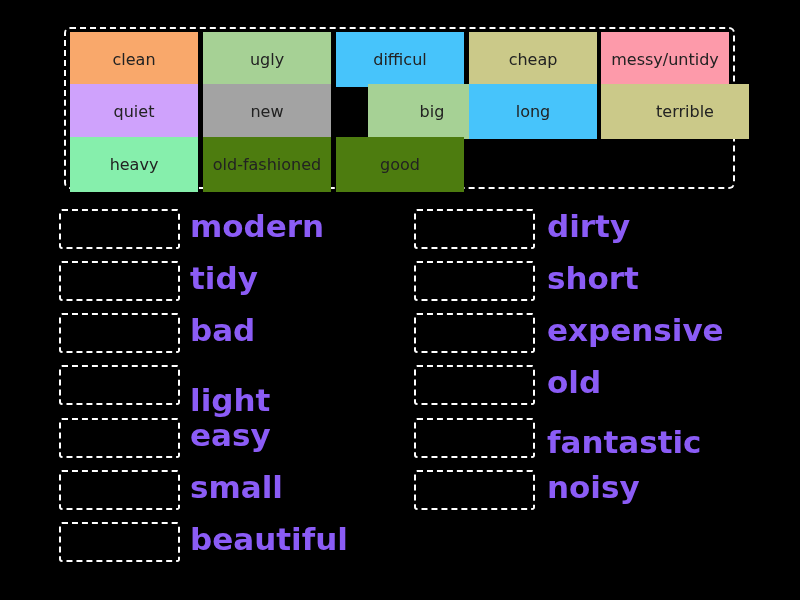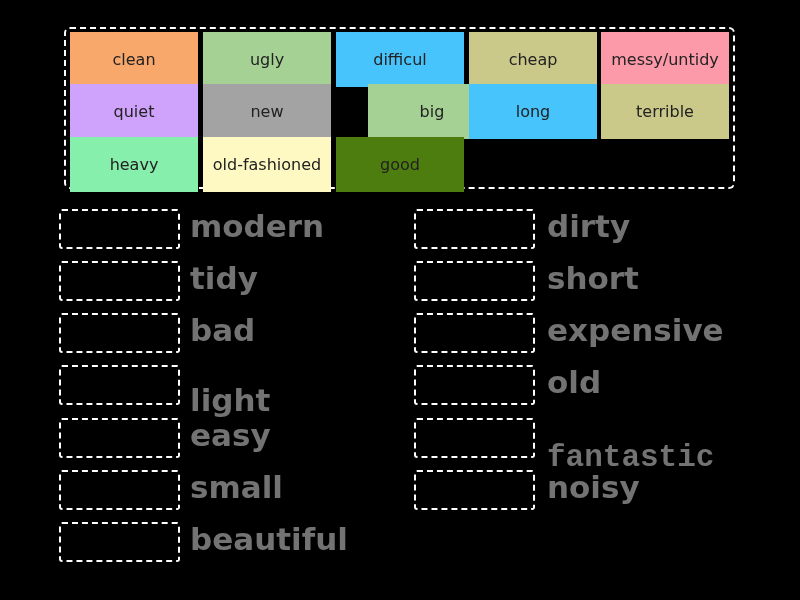--- a/index.html
+++ b/index.html
@@ -6,21 +6,21 @@
   body { width:800px; height:600px; position:relative; overflow:hidden;
          font-family:"DejaVu Sans", "Liberation Sans", sans-serif; }
   .bank { position:absolute; left:64px; top:27px; width:671px; height:162px;
           border:2px dashed #fff; border-radius:6px; box-sizing:border-box; }
   .tile { position:absolute; width:128px; height:55px; display:flex; align-items:center;
           justify-content:center; font-size:16px; color:#222; cursor:grab;
           white-space:nowrap; overflow:hidden; }
   .tile span { display:block; }
   .slot { position:absolute; width:121px; height:40px; border:2px dashed #fff;
           border-radius:3px; box-sizing:border-box; }
-  .prompt { position:absolute; color:#737373; font-size:31px; font-weight:bold;
+  .prompt { position:absolute; color:#8b5cf6; font-size:31px; font-weight:bold;
             line-height:40px; white-space:nowrap; }
 </style>
 </head>
 <body>
 
 <div class="bank"></div>
 
 <div class="tile" style="left: 70px; top: 32px; background: rgb(249, 168, 107);">
     <span>clean</span>
   </div>
@@ -42,28 +42,28 @@
   </div>
 <div class="tile" style="left: 203px; top: 84px; background: #a3a3a3;">
     <span>new</span>
   </div>
 <div class="tile" style="left: 336px; top: 84px; background: rgb(166, 209, 149); margin-left: 32px;">
     <span>big</span>
   </div>
 <div class="tile" style="left: 469px; top: 84px; background: rgb(71, 196, 251);">
     <span>long</span>
   </div>
-<div class="tile" style="left: 601px; top: 84px; background: rgb(203, 201, 137);">
+<div class="tile" style="left: 601px; top: 84px; background: rgb(203, 201, 137); padding-left: 20px;">
     <span>terrible</span>
   </div>
 
 <div class="tile" style="left: 70px; top: 137px; background: #86efac;">
     <span>heavy</span>
   </div>
-<div class="tile" style="left: 203px; top: 137px; background: #fef9c3;">
+<div class="tile" style="left: 203px; top: 137px; background: #4d7c0f;">
     <span>old-fashioned</span>
   </div>
 <div class="tile" style="left: 336px; top: 137px; background: #4d7c0f;">
     <span>good</span>
   </div>
 
 <div class="slot" style="left:59px;top:209px;"></div>
 <div class="prompt" style="left:190px;top:206px;">modern</div>
 <div class="slot" style="left:59px;top:261px;"></div>
 <div class="prompt" style="left:190px;top:258px;">tidy</div>
@@ -80,15 +80,15 @@
 
 <div class="slot" style="left:414px;top:209px;"></div>
 <div class="prompt" style="left:547px;top:206px;">dirty</div>
 <div class="slot" style="left:414px;top:261px;"></div>
 <div class="prompt" style="left:547px;top:258px;">short</div>
 <div class="slot" style="left:414px;top:313px;"></div>
 <div class="prompt" style="left:547px;top:310px;">expensive</div>
 <div class="slot" style="left:414px;top:365px;"></div>
 <div class="prompt" style="left:547px;top:362px;">old</div>
 <div class="slot" style="left:414px;top:418px;"></div>
-<div class="prompt" style="left:547px;top:438px;font-family:Liberation Mono, monospace;">fantastic</div>
+<div class="prompt" style="left:547px;top:422px;">fantastic</div>
 <div class="slot" style="left:414px;top:470px;"></div>
 <div class="prompt" style="left:547px;top:467px;">noisy</div>
 
 </body></html>

